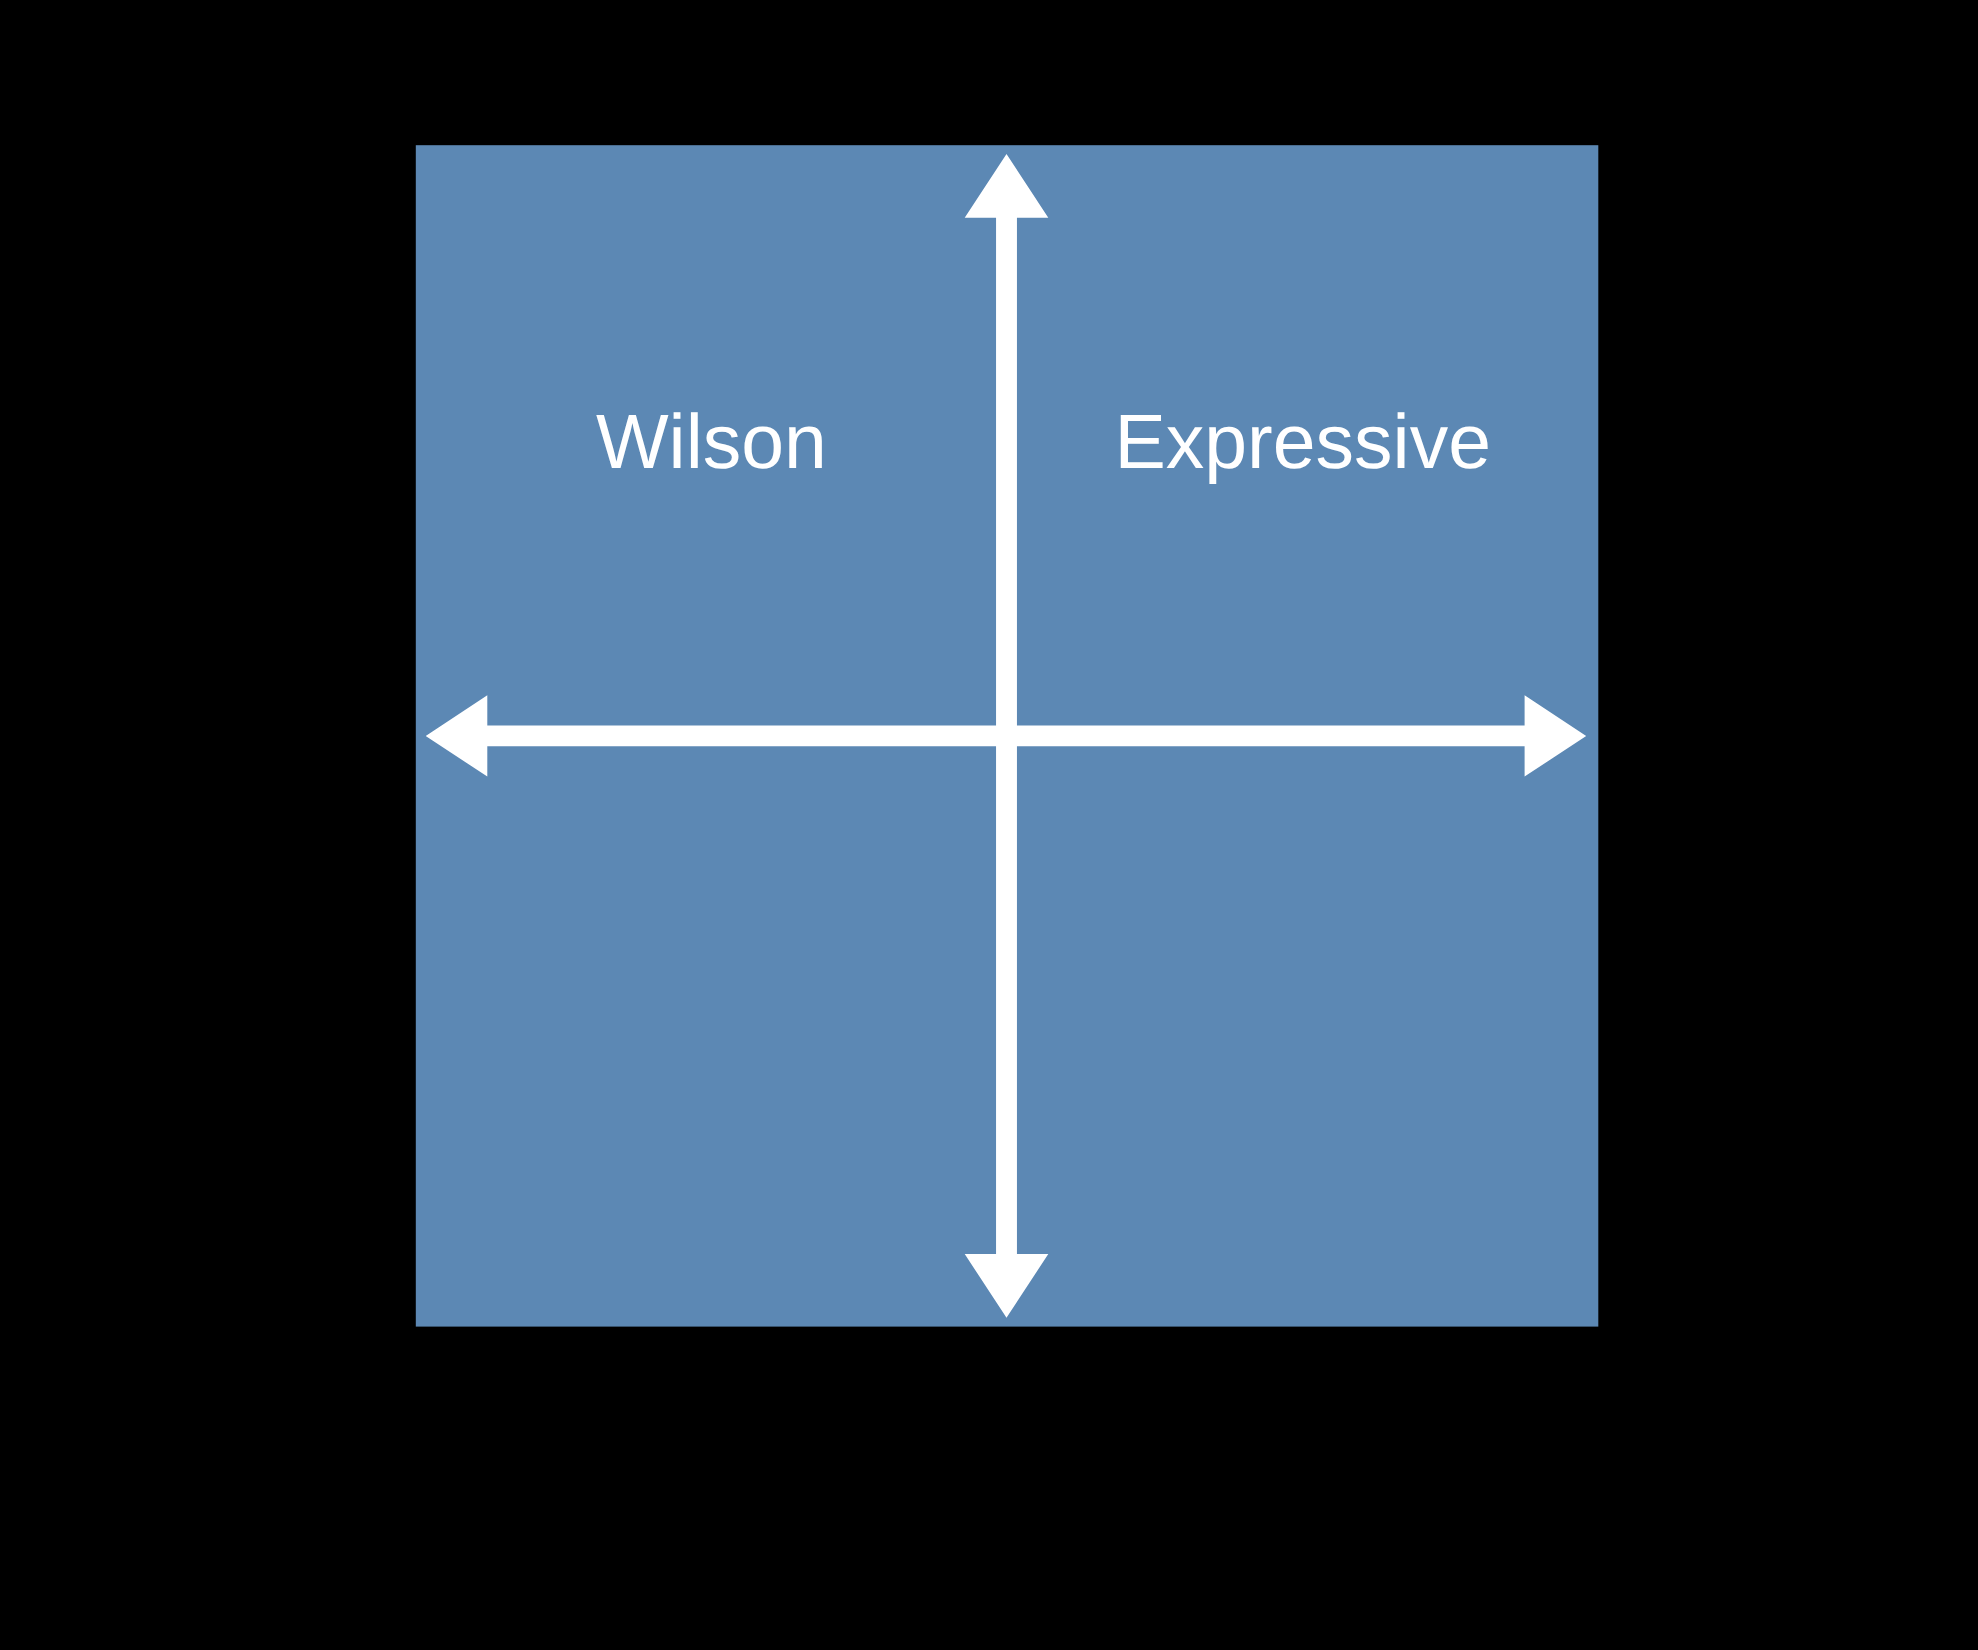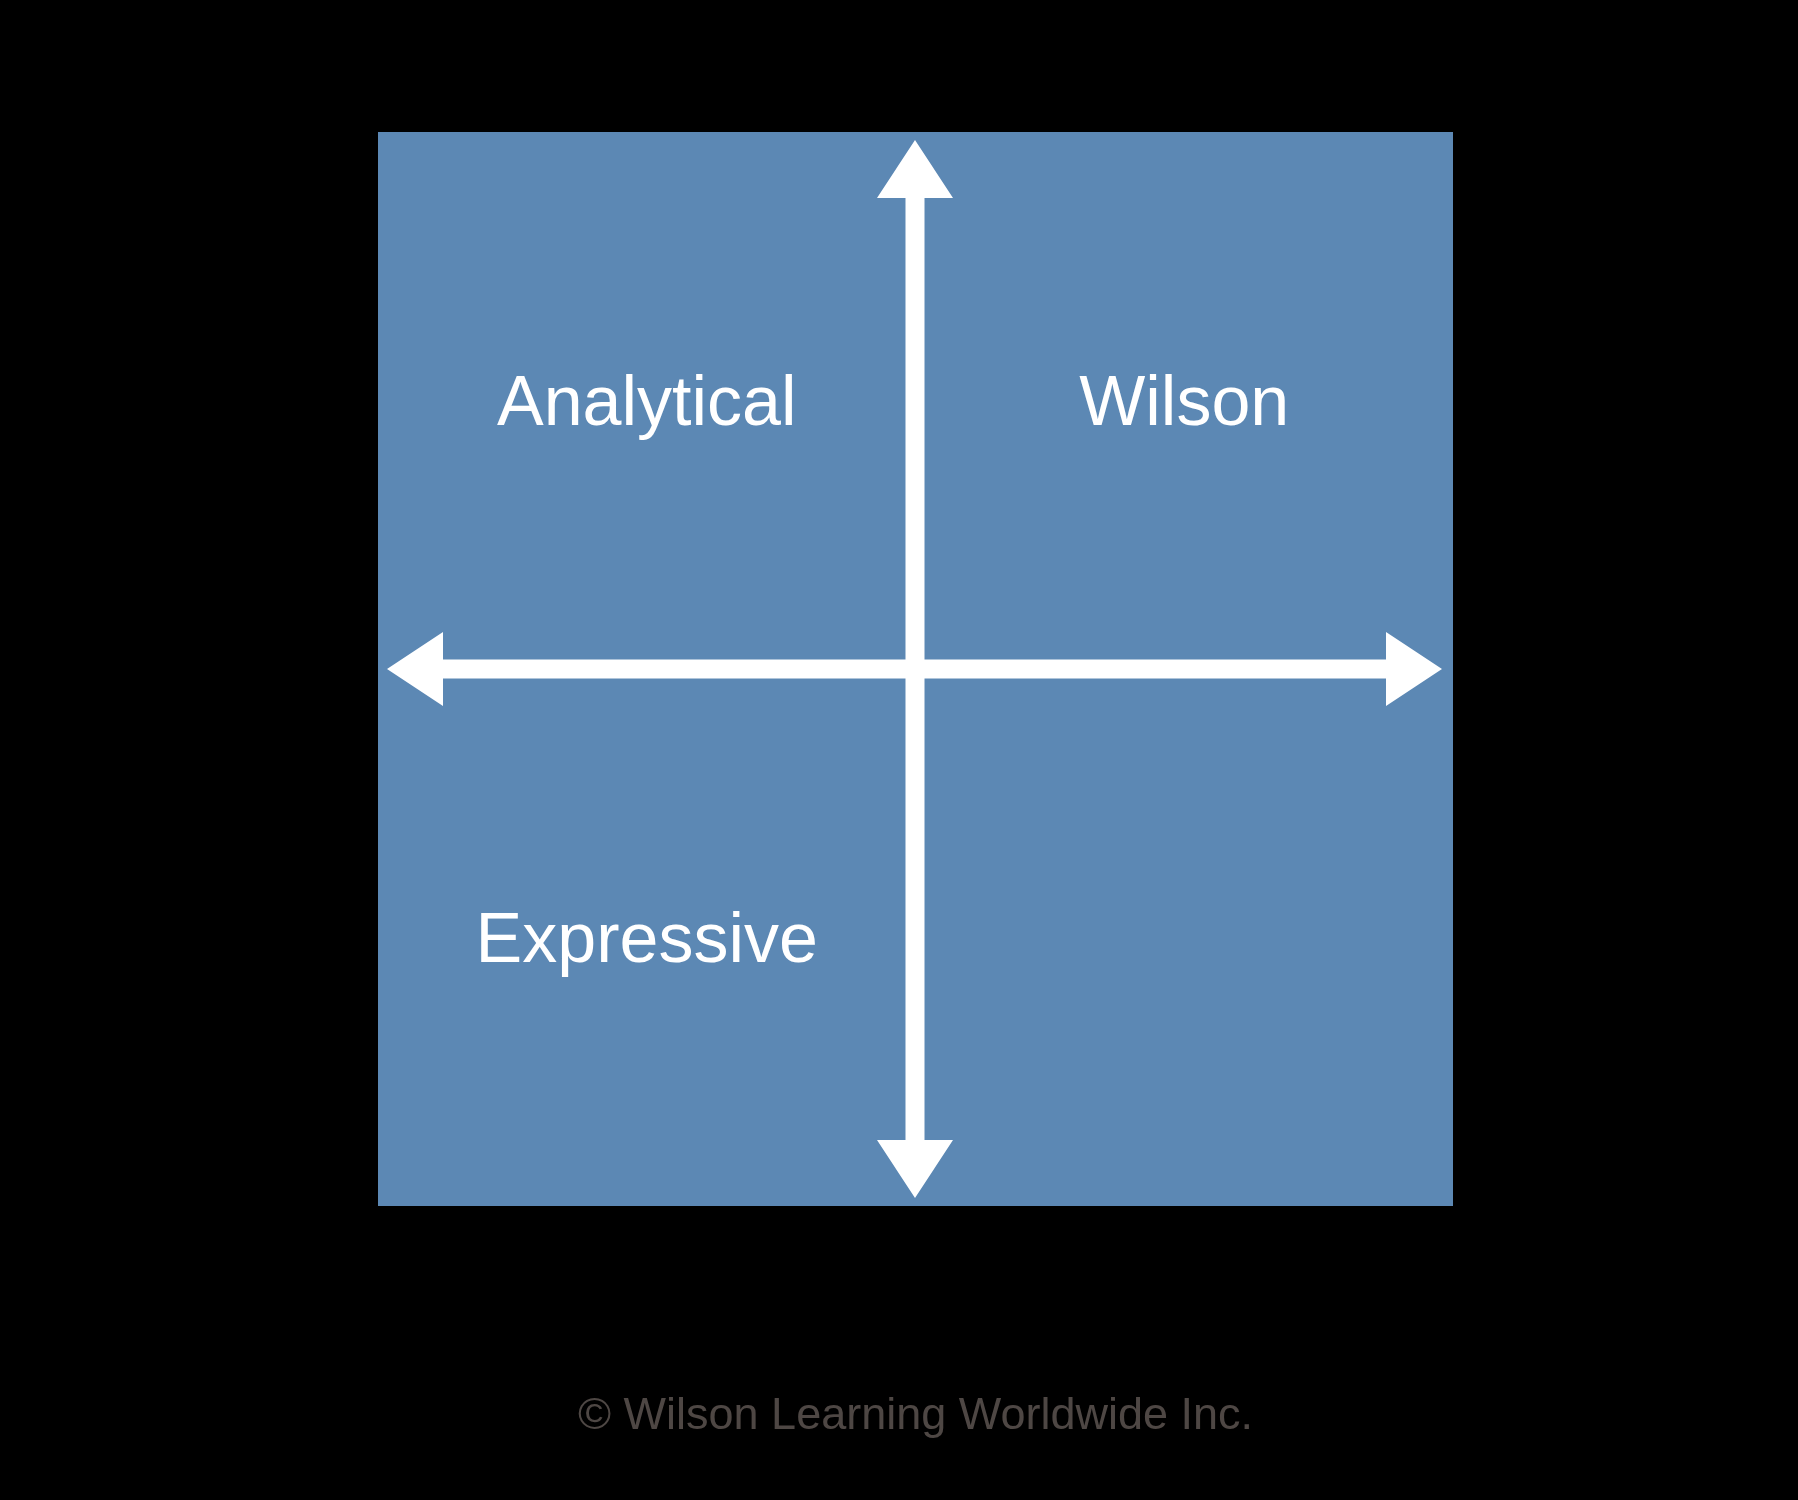--- a/index.html
+++ b/index.html
@@ -70,34 +70,30 @@
 </style>
 </head>
 <body>
 
 <div class="canvas">
 
   <div class="matrix">
 
     <div class="quadrant-grid">
       <div class="quadrant">
-        <span class="quadrant-label">Analytical</span>
-      </div>
-      <div class="quadrant">
         <span class="quadrant-label">Wilson</span>
       </div>
       <div class="quadrant">
         <span class="quadrant-label">Expressive</span>
       </div>
     </div>
 
     <svg class="axes-svg" viewBox="0 0 1075 1074" xmlns="http://www.w3.org/2000/svg">
 
       <polygon fill="#FFFFFF" points="537,8 575,66 546.5,66 546.5,1008 575,1008 537,1066 499,1008 527.5,1008 527.5,66 499,66"></polygon>
 
       <polygon fill="#FFFFFF" points="9,537 65,500 65,527.5 1008,527.5 1008,500 1064,537 1008,574 1008,546.5 65,546.5 65,574"></polygon>
     </svg>
 
   </div>
 
-  <div class="copyright">© Wilson Learning Worldwide Inc.</div>
 
 </div>
 
 </body></html>

